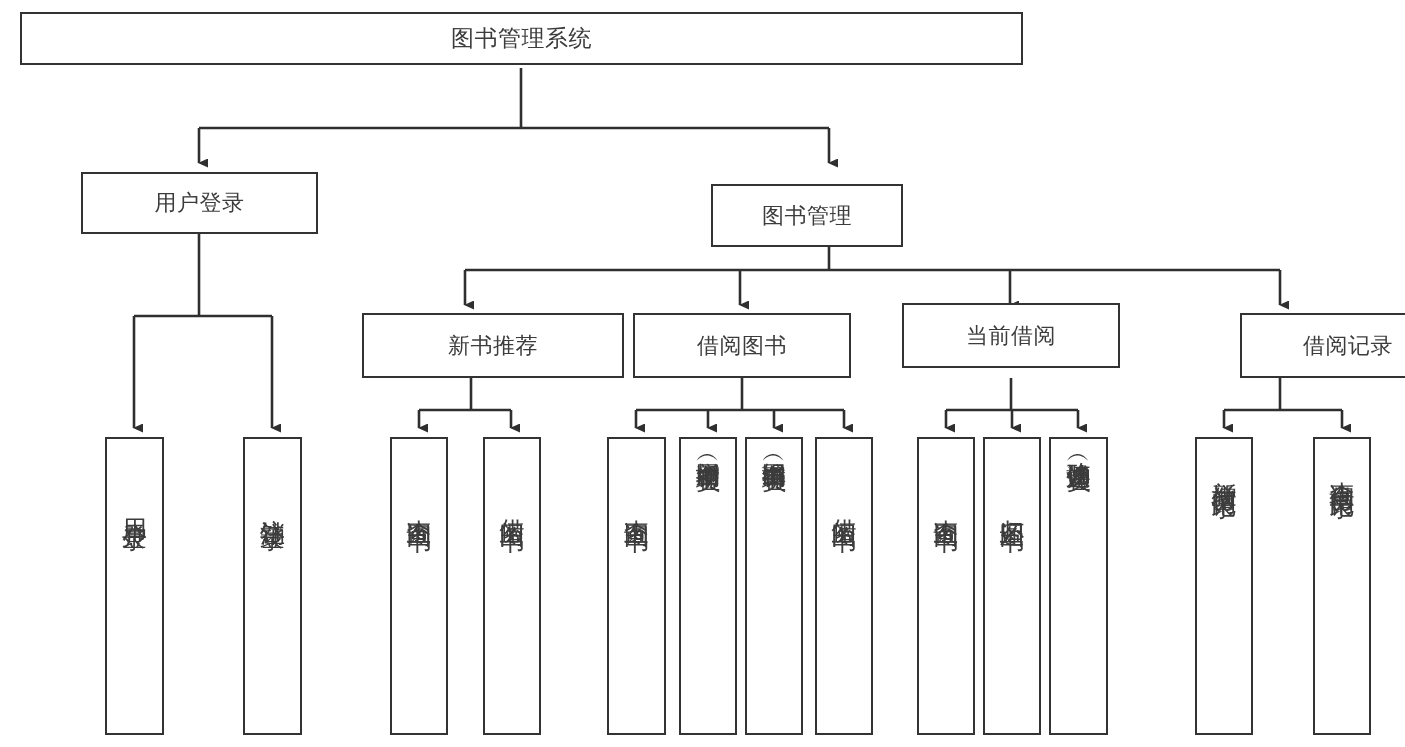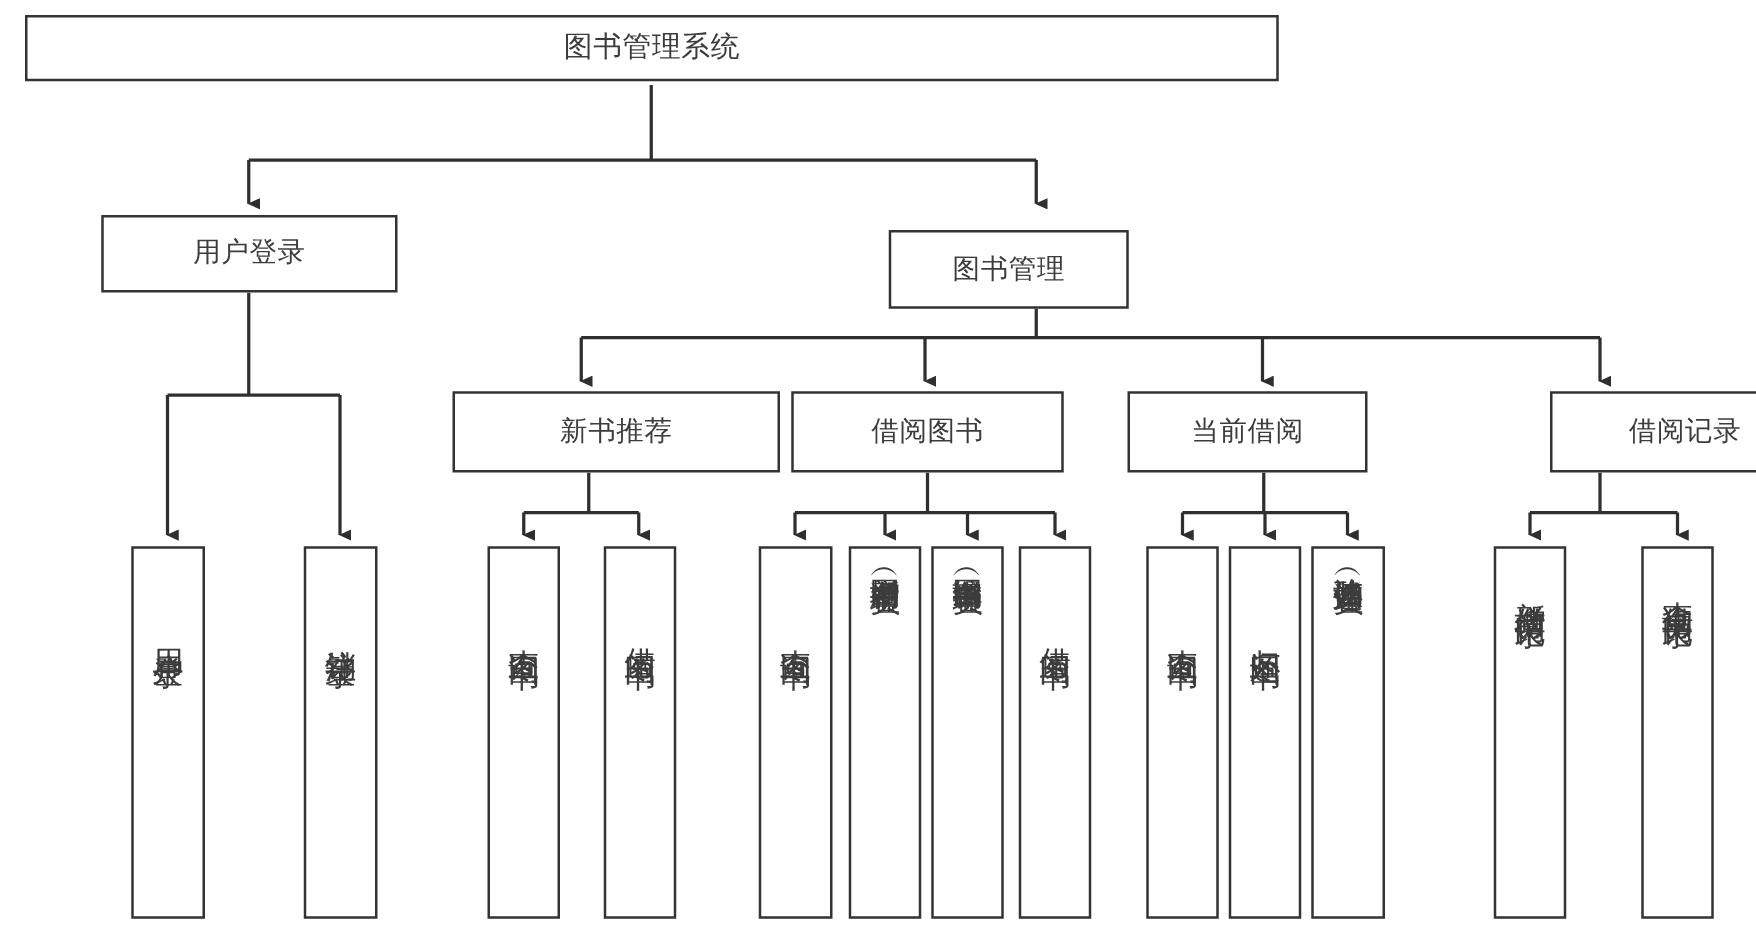--- a/index.html
+++ b/index.html
@@ -143,21 +143,21 @@
   </div>
 
   <div class="node horiz" style="left:362px; top:313px; width:262px; height:65px;">
     <span class="lbl">新书推荐</span>
   </div>
 
   <div class="node horiz" style="left:633px; top:313px; width:218px; height:65px;">
     <span class="lbl">借阅图书</span>
   </div>
 
-  <div class="node horiz" style="left:902px; top:313px; width:192px; height:65px;align-items:center;">
+  <div class="node horiz" style="left:902px; top:303px; width:218px; height:65px;align-items:center;">
     <span class="lbl">当前借阅</span>
   </div>
 
   <div class="node horiz" style="left:1240px; top:313px; width:216px; height:65px;">
     <span class="lbl">借阅记录</span>
   </div>
 
   <div class="node vert" style="left:105px; top:437px; width:59px; height:298px; padding-top:60px;">
     <span class="lbl">用户登录</span>
   </div>

